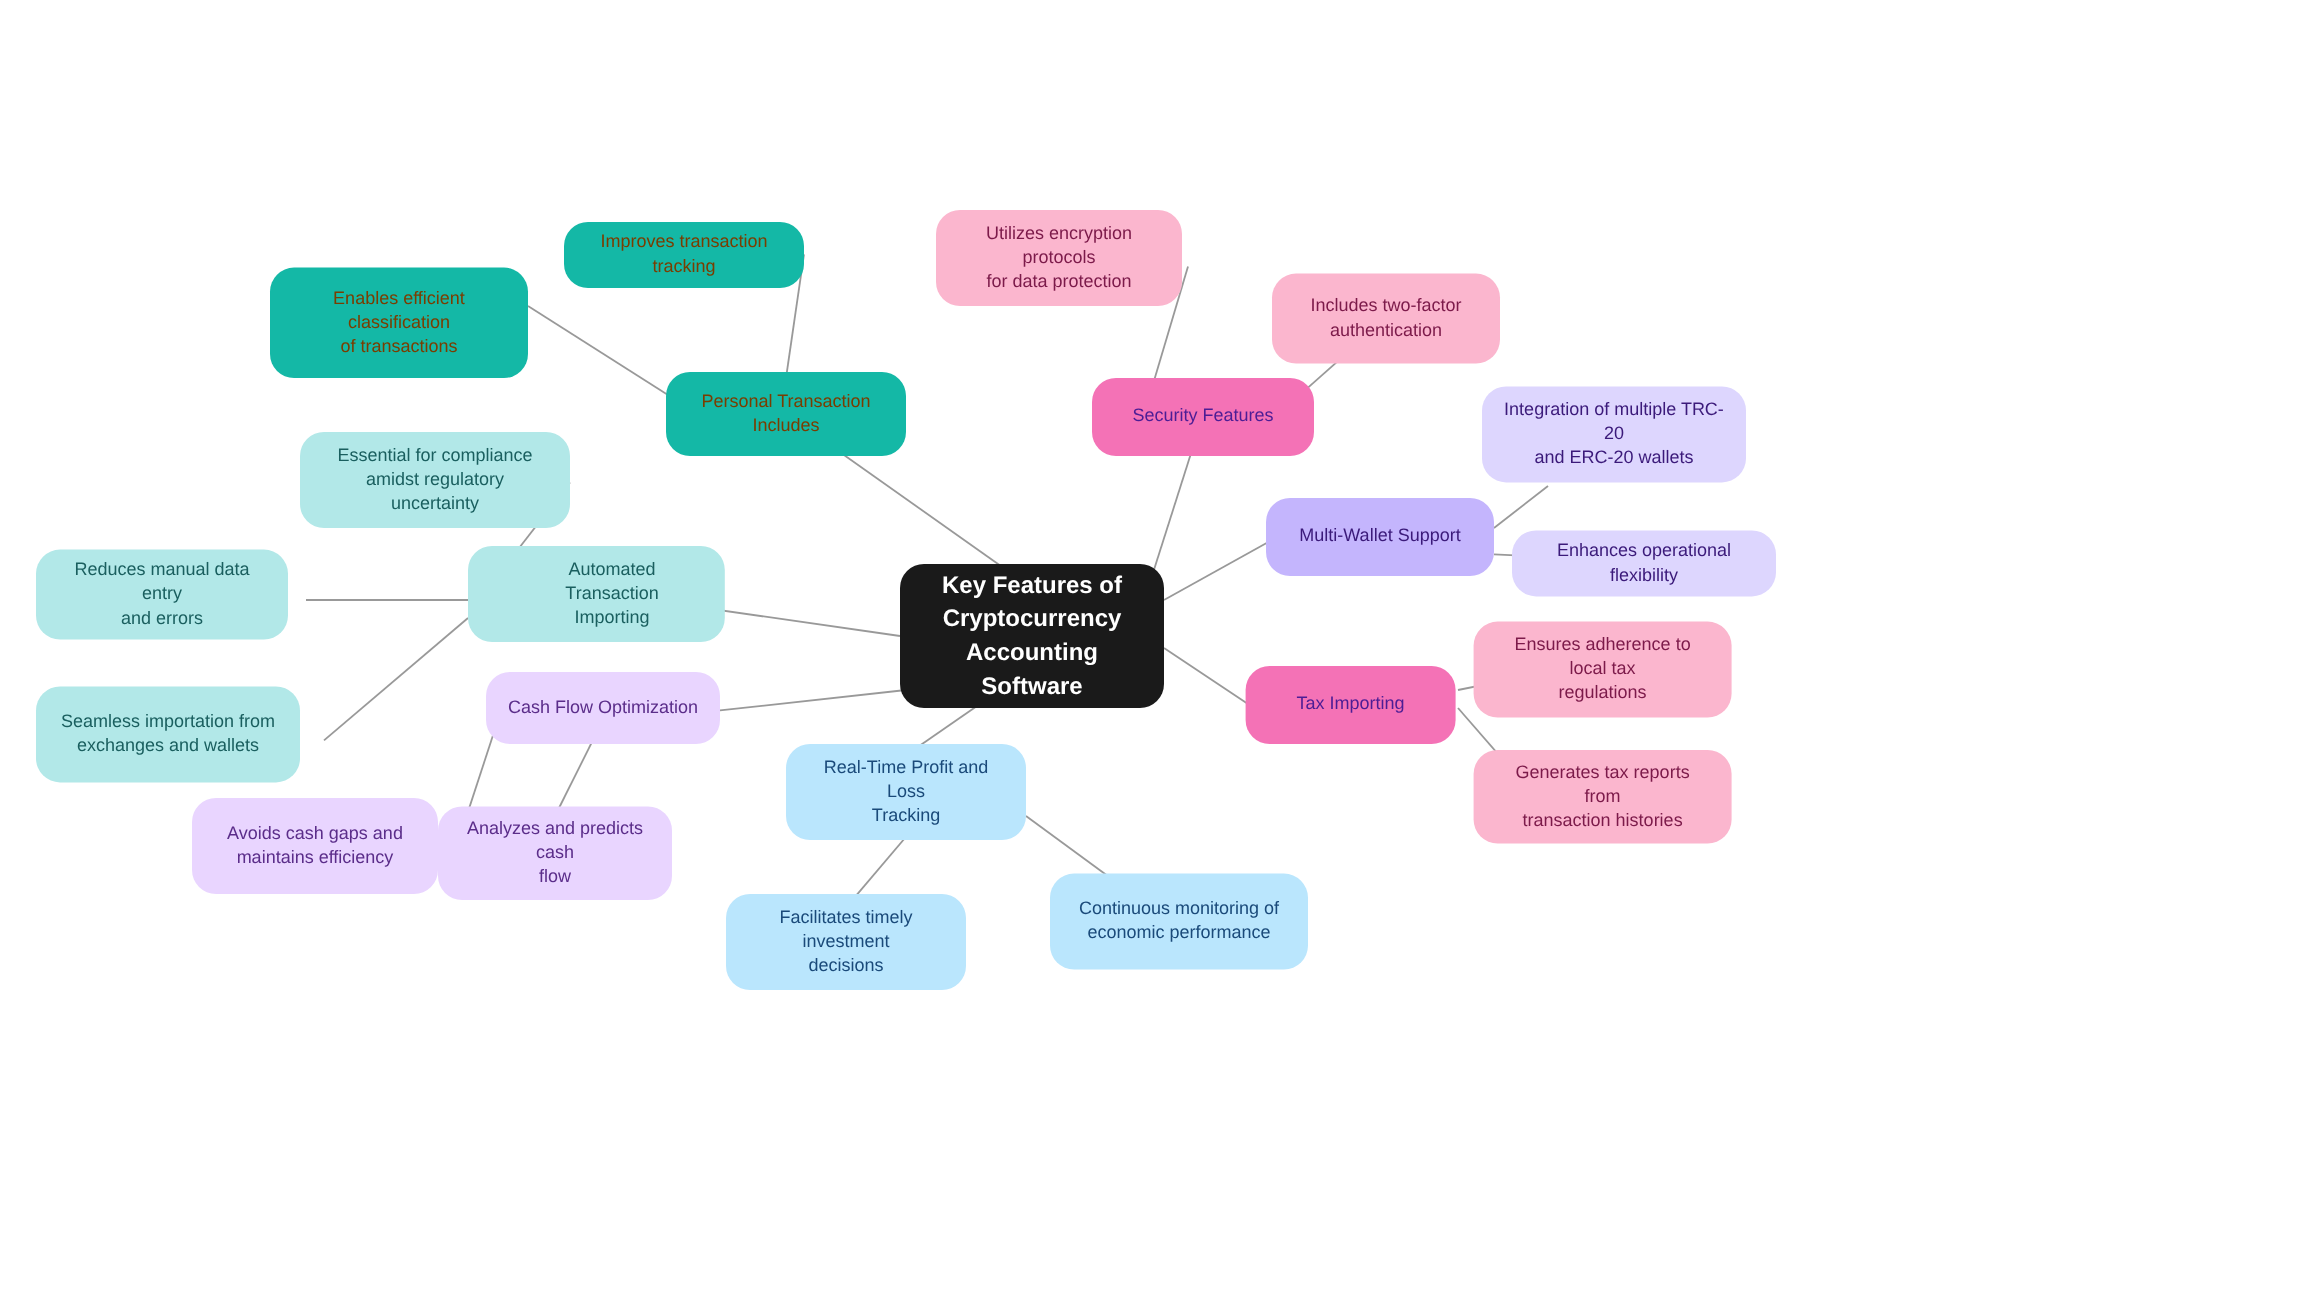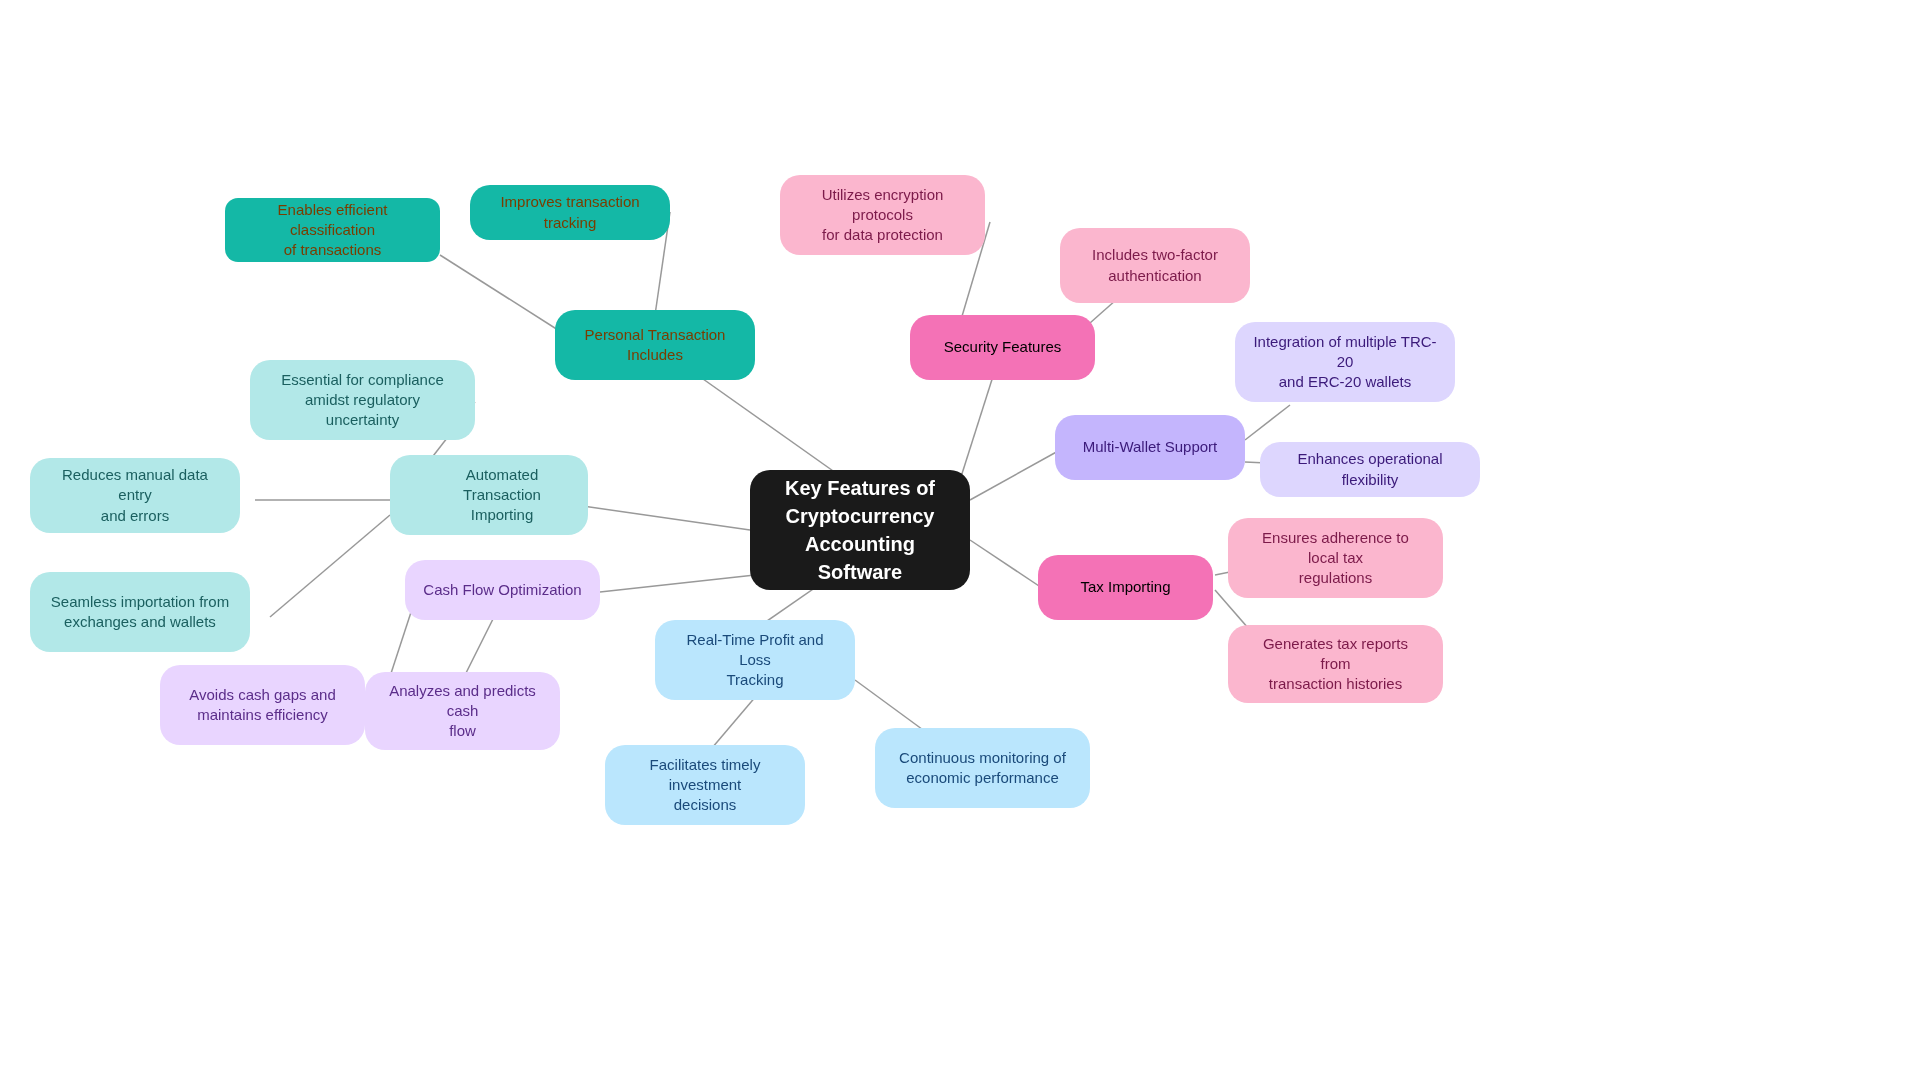--- a/index.html
+++ b/index.html
@@ -53,21 +53,21 @@
     
     .node-cyan {
       background: #b2e8e8;
       color: #1a5f5f;
       border: none;
     }
 
     
     .node-pink {
       background: #f472b6;
-      color: #000000;
+      color: #4c1d95;
       border: none;
     }
 
     
     .node-lightpink {
       background: #fbb6ce;
       color: #7c1a4a;
       border: none;
     }
 
@@ -156,26 +156,26 @@
 </div>
 
 <div class="node node-orange" style="left:555px; top:310px; width:200px; height:70px;">
   <span>Personal Transaction Includes</span>
 </div>
 
 <div class="node node-orange" style="left:470px; top:185px; width:200px; height:55px;">
   <span>Improves transaction tracking</span>
 </div>
 
-<div class="node node-orange" style="left:225px; top:198px; width:215px; height:64px;border-radius:13px;">
+<div class="node node-orange" style="left:225px; top:223px; width:215px; height:92px;">
   <span style="white-space:pre-line;">Enables efficient classification
 of transactions</span>
 </div>
 
-<div class="node node-cyan" style="left:390px; top:455px; width:198px; height:80px;padding-left:44px;">
+<div class="node node-cyan" style="left:390px; top:455px; width:214px; height:80px;padding-left:44px;">
   <span style="white-space:pre-line;">Automated Transaction
 Importing</span>
 </div>
 
 <div class="node node-cyan" style="left:250px; top:360px; width:225px; height:80px;align-items:center;">
   <span style="white-space:pre-line;">Essential for compliance
 amidst regulatory uncertainty</span>
 </div>
 
 <div class="node node-cyan" style="left:30px; top:458px; width:210px; height:75px;">

